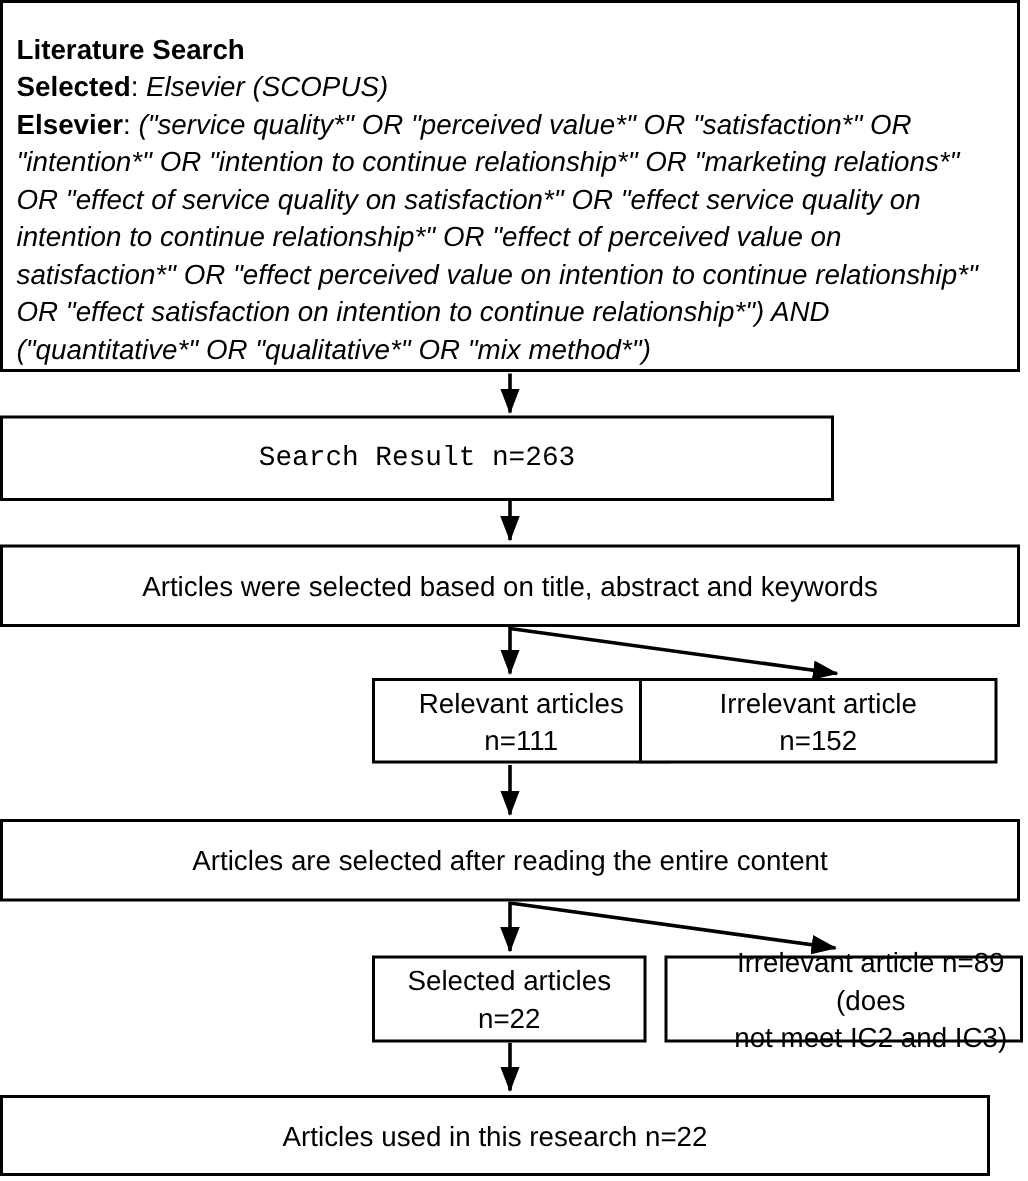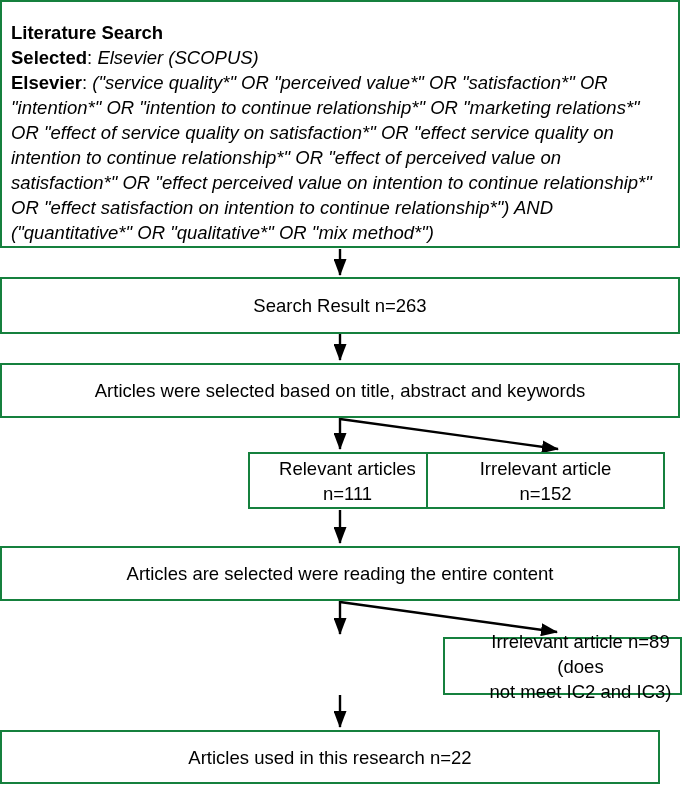--- a/index.html
+++ b/index.html
@@ -9,21 +9,21 @@
     height: 787px;
     background: #ffffff;
     font-family: "Liberation Sans", "DejaVu Sans", sans-serif;
     color: #000000;
     overflow: hidden;
   }
   .box {
     position: absolute;
     box-sizing: border-box;
     background: #ffffff;
-    border: 2px solid #15803d;
+    border: 2px solid #000000;
     display: flex;
     align-items: center;
     justify-content: center;
     text-align: center;
     font-size: 18.5px;
     line-height: 25px;
     z-index: 2;
   }
   .box .label { white-space: pre-line; }
   .header-box {
@@ -75,42 +75,46 @@
       <span class="b">Elsevier</span><span>: </span><span class="i kw">("service quality*" OR "perceived value*" OR "satisfaction*" OR
 "intention*" OR "intention to continue relationship*" OR "marketing relations*"
 OR "effect of service quality on satisfaction*" OR "effect service quality on
 intention to continue relationship*" OR "effect of perceived value on
 satisfaction*" OR "effect perceived value on intention to continue relationship*"
 OR "effect satisfaction on intention to continue relationship*") AND
 ("quantitative*" OR "qualitative*" OR "mix method*")</span>
     </div>
   </div>
 
-  <div class="box" style="left:0; top:277px; width:680px; height:57px;">
+  <div class="box" style="left:0; top:277px; width:556px; height:57px;font-family:Liberation Mono, monospace;">
     <span class="label">Search Result n=263</span>
   </div>
 
   <div class="box" style="left:0; top:363px; width:680px; height:55px;">
     <span class="label">Articles were selected based on title, abstract and keywords</span>
   </div>
 
   <div class="box" style="left:248px; top:452px; width:199px; height:57px;justify-content:center;">
     <span class="label">Relevant articles
 n=111</span>
   </div>
 
   <div class="box" style="left:426px; top:452px; width:239px; height:57px;">
     <span class="label">Irrelevant article
 n=152</span>
   </div>
 
   <div class="box" style="left:0; top:546px; width:680px; height:55px;">
-    <span class="label">Articles are selected were reading the entire content</span>
+    <span class="label">Articles are selected after reading the entire content</span>
   </div>
 
+  <div class="box" style="left:248px; top:637px; width:183px; height:58px;">
+    <span class="label">Selected articles
+n=22</span>
+  </div>
 
   <div class="box" style="left:443px; top:637px; width:239px; height:58px;padding-left:36px;">
     <span class="label">Irrelevant article n=89 (does
 not meet IC2 and IC3)</span>
   </div>
 
   <div class="box" style="left:0; top:730px; width:660px; height:54px;">
     <span class="label">Articles used in this research n=22</span>
   </div>
 

